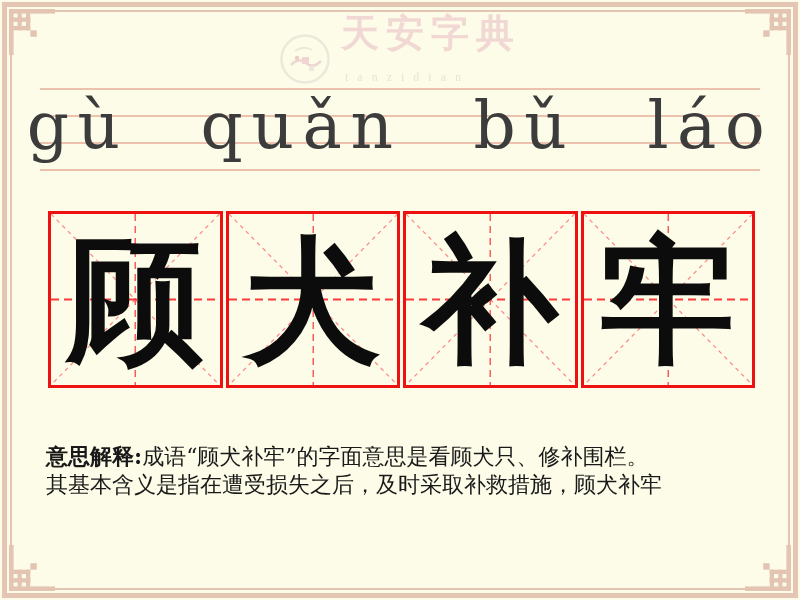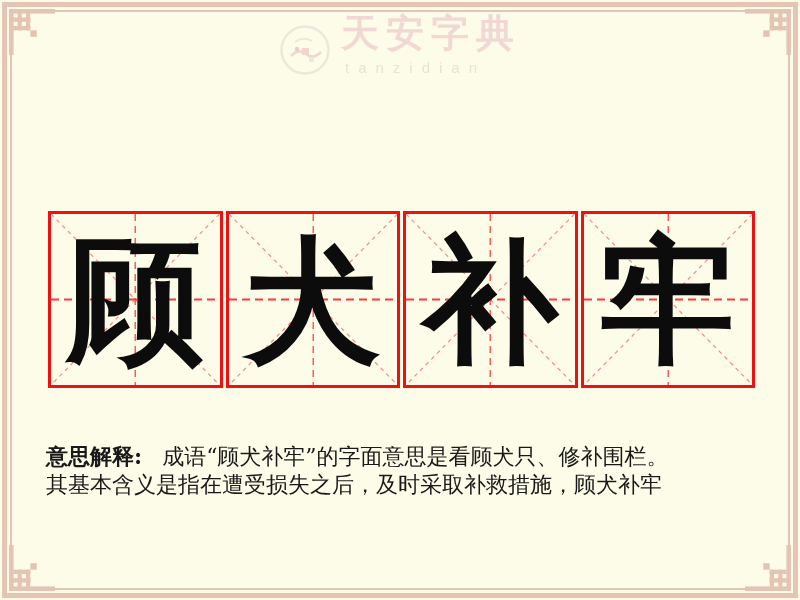--- a/index.html
+++ b/index.html
@@ -17,22 +17,22 @@
   .corner.bl{bottom:9px;left:9px;transform:scaleY(-1);}
   .corner.br{bottom:9px;right:9px;transform:scale(-1,-1);}
 
   
   .brand{position:absolute;top:13px;left:0;right:0;display:flex;justify-content:center;
          align-items:flex-end;gap:10px;opacity:.95;}
   .brand-seal{width:52px;height:52px;}
   .brand-text{display:flex;flex-direction:column;align-items:flex-start;}
   .brand-title{font-size:38px;line-height:40px;font-weight:bold;color:#f2d7d3;letter-spacing:7px;
                font-family:"DejaVu Serif", serif;}
-  .brand-sub{font-size:15px;color:#e4e4d5;letter-spacing:9px;margin-top:6px;padding-left:4px;
-             font-family:Liberation Sans, sans-serif;}
+  .brand-sub{font-size:12px;color:#e4e4d5;letter-spacing:9px;margin-top:17px;padding-left:4px;
+             font-family:Liberation Serif, serif;}
 
   
   .pinyin-sec{position:absolute;left:40px;right:40px;top:88px;height:81px;}
   .pinyin-line{position:absolute;left:0;right:0;height:2px;background:#ecc2ae;}
   .pl1{top:0;} .pl2{top:27px;} .pl3{top:54px;} .pl4{top:81px;}
   .pinyin-text{position:absolute;top:5px;left:0;right:0;display:flex;justify-content:center;
                gap:72px;font-size:66px;line-height:1;color:#3c3c3c;
                font-family:"DejaVu Serif", serif;}
   .syllable{letter-spacing:0.13em;}
 
@@ -41,21 +41,21 @@
   .hanzi-box{flex:1;position:relative;border:3px solid #ee1111;box-sizing:border-box;}
   .guides{position:absolute;inset:0;width:100%;height:100%;}
   .hanzi-char{position:absolute;inset:0;display:flex;align-items:center;justify-content:center;
               font-size:136px;font-weight:bold;color:#0c0c0c;line-height:1;
               font-family:"DejaVu Serif", serif;}
 
   
   .explanation{position:absolute;left:46px;top:443px;width:716px;font-size:22px;
                line-height:27.5px;color:#191919;font-family:"DejaVu Serif", serif;}
   .exp-line{white-space:nowrap;}
-  .exp-label{font-weight:bold;margin-right:20px;}
+  .exp-label{font-weight:bold;margin-right:0;}
 </style>
 </head>
 <body>
 
 <div class="page">
 
   <div class="frame-outer"></div>
   <div class="frame-inner"></div>
 
   <svg class="corner tl" viewBox="0 0 46 46">
@@ -111,20 +111,32 @@
       <rect x="23" y="24" width="7" height="7" fill="#f0d3cf"></rect>
       <rect x="30" y="33" width="5" height="5" fill="#e9e9dc"></rect>
       <circle cx="18" cy="25" r="2.2" fill="#eec9c4"></circle>
     </svg>
     <div class="brand-text">
       <div class="brand-title">天安字典</div>
       <div class="brand-sub">tanzidian</div>
     </div>
   </div>
 
+  <div class="pinyin-sec">
+    <div class="pinyin-line pl1"></div>
+    <div class="pinyin-line pl2"></div>
+    <div class="pinyin-line pl3"></div>
+    <div class="pinyin-line pl4"></div>
+    <div class="pinyin-text">
+      <span class="syllable">gù</span>
+      <span class="syllable">quǎn</span>
+      <span class="syllable">bǔ</span>
+      <span class="syllable">láo</span>
+    </div>
+  </div>
 
   <div class="hanzi-row">
     <div class="hanzi-box">
       <svg class="guides" viewBox="0 0 100 100" preserveAspectRatio="none">
         <line x1="0" y1="0" x2="100" y2="100" stroke="#ff8585" stroke-width="1.2" stroke-dasharray="4 4" vector-effect="non-scaling-stroke"></line>
         <line x1="100" y1="0" x2="0" y2="100" stroke="#ff8585" stroke-width="1.2" stroke-dasharray="4 4" vector-effect="non-scaling-stroke"></line>
         <line x1="50" y1="0" x2="50" y2="100" stroke="#fb5b5b" stroke-width="1.5" stroke-dasharray="7 5" vector-effect="non-scaling-stroke"></line>
         <line x1="0" y1="50" x2="100" y2="50" stroke="#fb3b3b" stroke-width="1.8" stroke-dasharray="8 5" vector-effect="non-scaling-stroke"></line>
       </svg>
       <div class="hanzi-char">顾</div>

